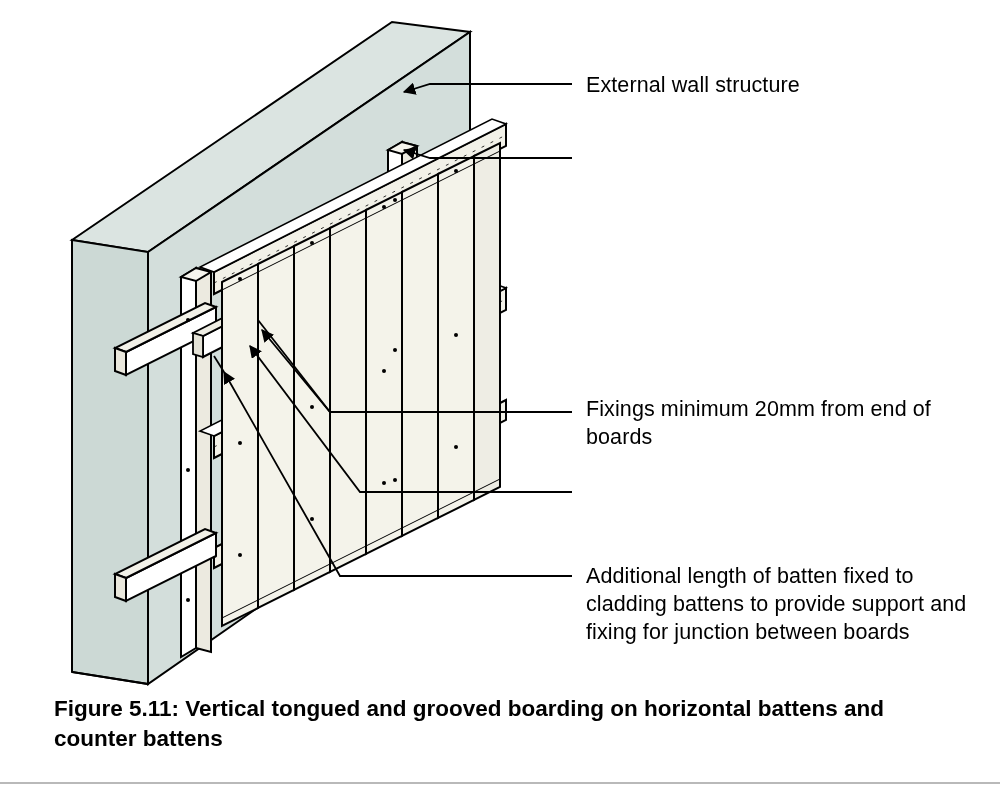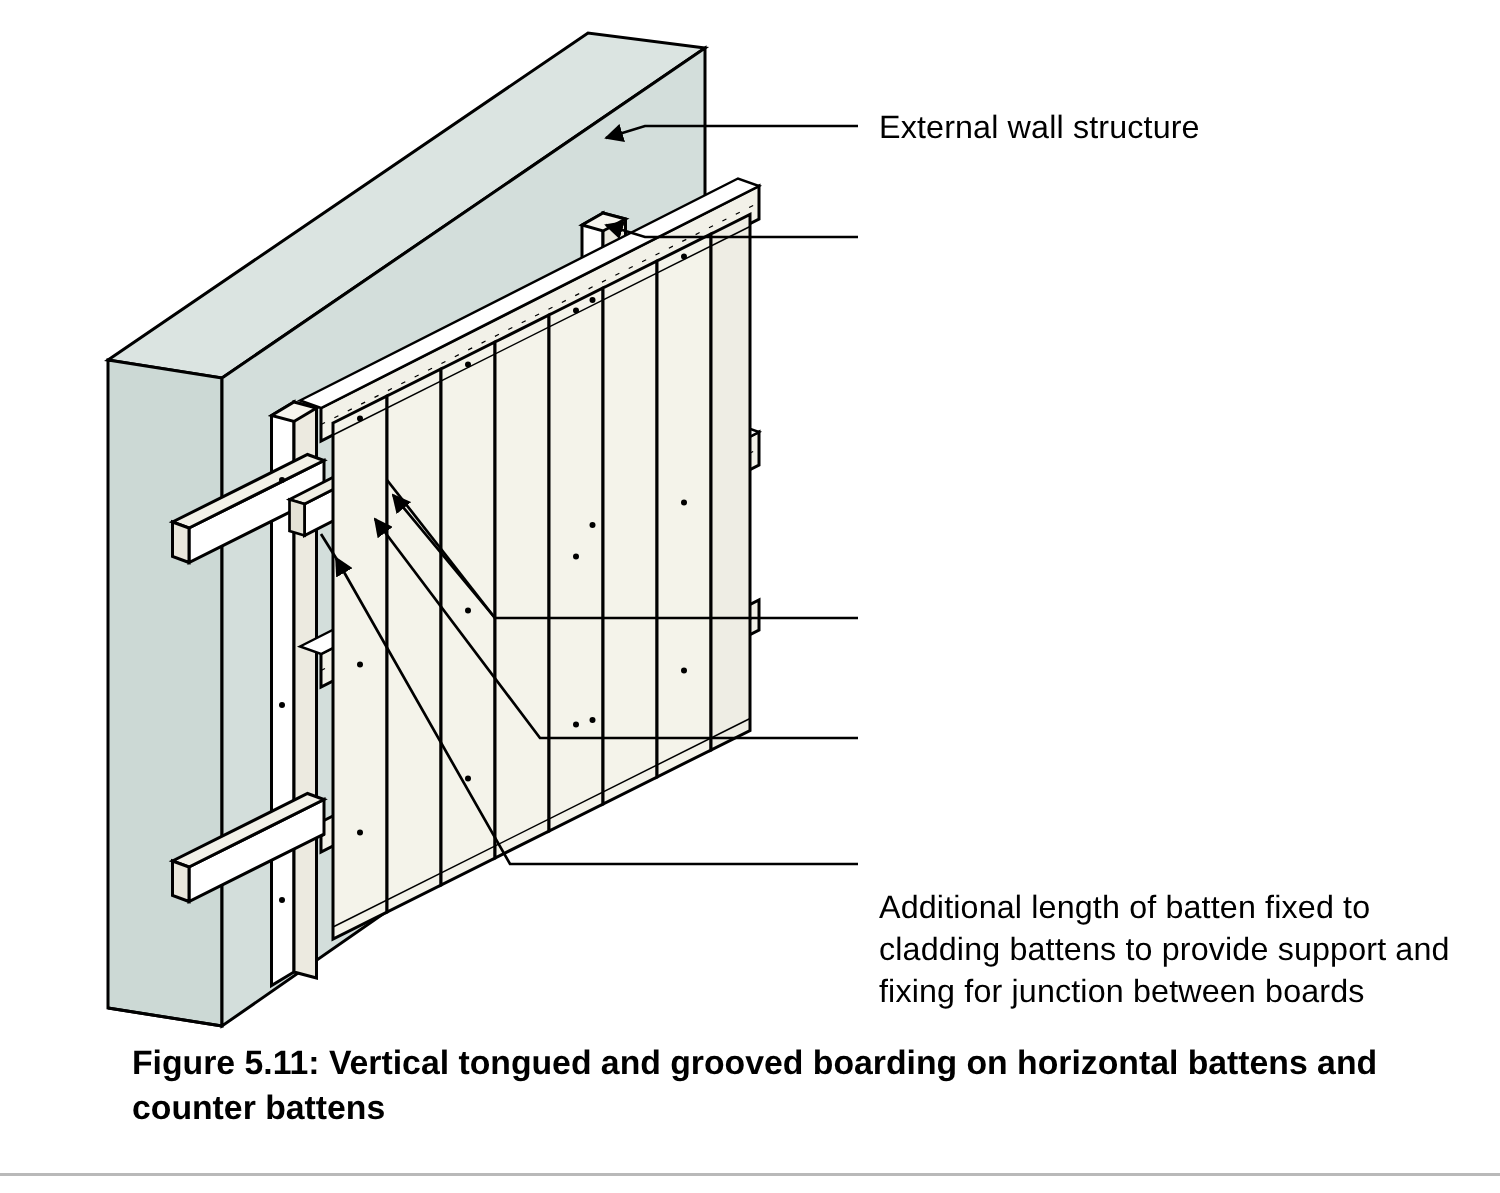--- a/index.html
+++ b/index.html
@@ -34,32 +34,31 @@
     position: absolute;
     font-size: 21.5px;
     line-height: 1.30;
     color: #000000;
     letter-spacing: 0.1px;
   }
   #callout-0 { left: 586px; top: 72px;  width: 400px; }
   #callout-1 { left: 586px; top: 144px; width: 372px; }
   #callout-2 { left: 586px; top: 396px; width: 400px; }
   #callout-3 { left: 586px; top: 475px; width: 390px; }
-  #callout-4 { left: 586px; top: 563px; width: 390px; margin-top: 29px; }
+  #callout-4 { left: 586px; top: 563px; width: 390px; }
 
   #figure-caption {
     position: absolute;
     left: 54px;
     top: 694px;
     width: 905px;
     font-size: 22.5px;
     font-weight: bold;
     line-height: 1.33;
     color: #000000;
-    margin-left: 34px;
   }
   .bottom-rule {
     position: absolute;
     left: 0;
     top: 782px;
     width: 1000px;
     height: 2px;
     background: #b9b9b9;
   }
 </style>
@@ -180,19 +179,20 @@
 
       <path d="M 572 492 L 360 492 L 250 346" marker-end="url(#arrow)"></path>
 
       <path d="M 572 576 L 340 576 L 224 372" marker-end="url(#arrow)"></path>
       <path d="M 224 372 L 214 356"></path>
     </g>
   </svg>
 
   <div class="callouts">
     <div class="callout" id="callout-0">External wall structure</div>
+    <div class="callout" id="callout-2">Fixings minimum 20mm from end of boards</div>
     <div class="callout" id="callout-4">Additional length of batten fixed to cladding battens to provide support and fixing for junction between boards</div>
   </div>
 
   <div id="figure-caption">Figure 5.11: Vertical tongued and grooved boarding on horizontal battens and counter battens</div>
 
   <div class="bottom-rule"></div>
 </div>
 
 </body></html>

